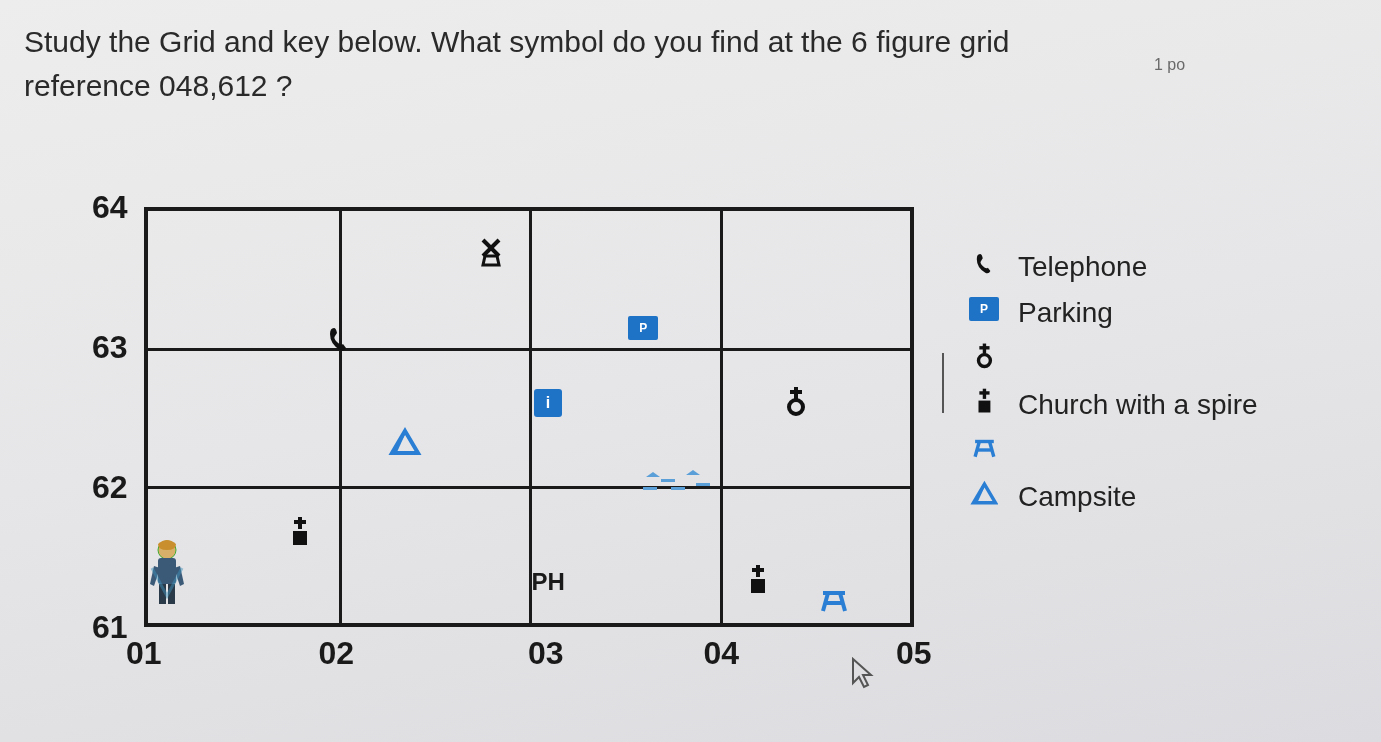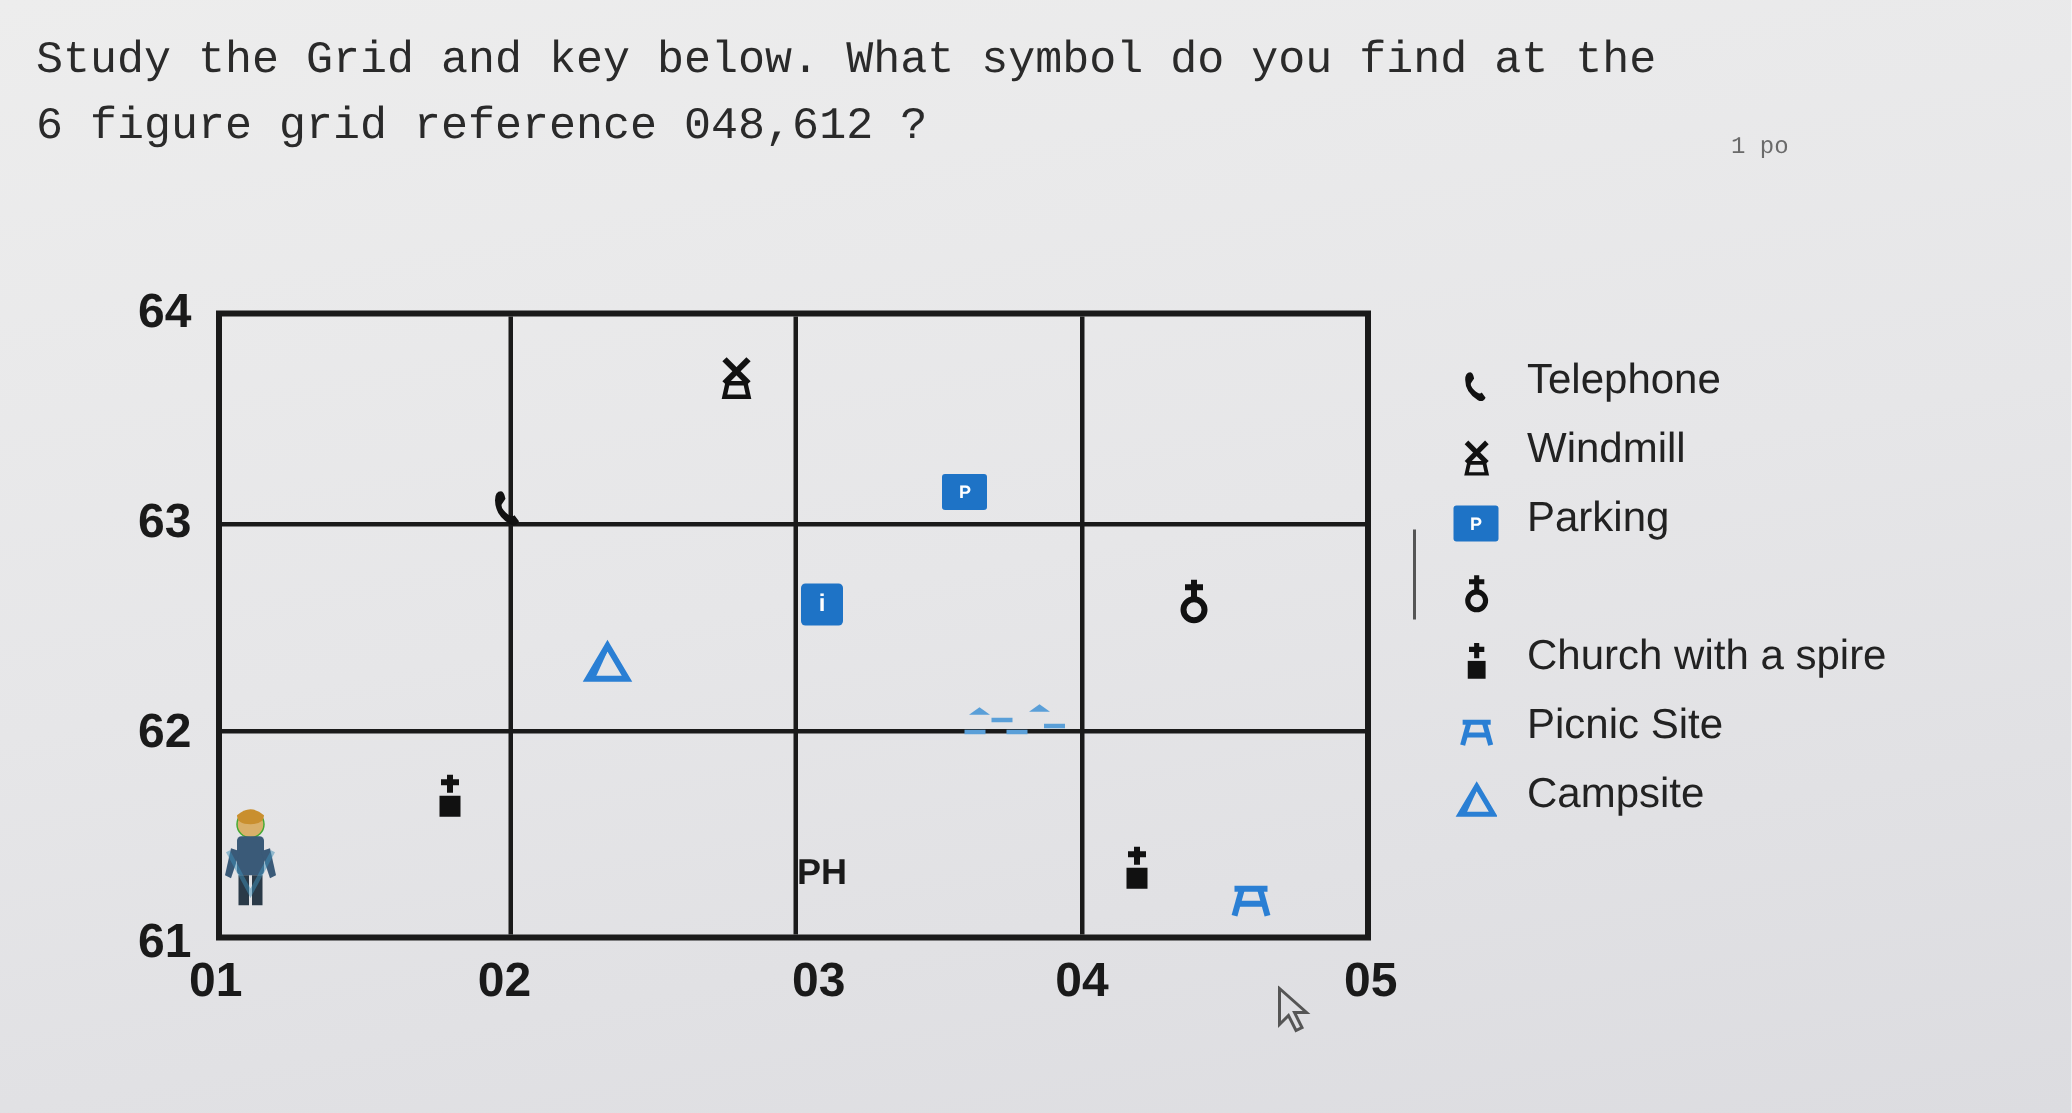--- a/index.html
+++ b/index.html
@@ -6,21 +6,21 @@
   body {
     margin: 0;
     padding: 20px 24px;
     font-family: Arial, Helvetica, sans-serif;
     background: linear-gradient(170deg, #ededed 0%, #e6e6e8 50%, #dcdce0 100%);
     color: #222;
     width: 1381px;
     height: 742px;
     position: relative;
   }
-  .question-row { display: flex; align-items: flex-end; font-family: Liberation Mono, monospace; }
+  .question-row { display: flex; align-items: center; }
   .question {
     font-size: 30px;
     line-height: 1.45;
     color: #2a2a2a;
     flex: 1;
     max-width: 1100px;
   }
   .points {
     font-size: 16px;
     color: #6a6a6a;
@@ -69,21 +69,21 @@
   .legend-sep {
     position:absolute;
     left:-22px;
     top:116px;
     width:2px;
     height:60px;
     background:#555;
   }
   .legend-row {
     display:flex;
-    align-items:flex-start;
+    align-items:flex-end;
     height: 46px;
   }
   .legend-icon {
     width: 40px;
     height: 40px;
     display:flex;
     align-items:center;
     justify-content:center;
     margin-right: 14px;
   }
@@ -194,30 +194,20 @@
   <div class="legend-row">
         <div class="legend-icon">
           <svg width="28.9" height="28.9" viewBox="0 0 34 34">
             <path d="M12 6 Q8 6 8 12 Q8 22 18 28 Q22 30 24 26 L21 22 Q19 24 15 20 Q11 16 13 14 L15 11 Q14 6 12 6 Z" fill="#111"></path>
           </svg>
         </div>
         <span>Telephone</span>
       </div>
       <div class="legend-row">
         <div class="legend-icon">
-          <svg width="28.9" height="28.9" viewBox="0 0 34 34">
-            <line x1="9" y1="7" x2="25" y2="23" stroke="#111" stroke-width="4"></line>
-            <line x1="25" y1="7" x2="9" y2="23" stroke="#111" stroke-width="4"></line>
-            <path d="M11 23 L23 23 L25 32 L9 32 Z" fill="none" stroke="#111" stroke-width="3"></path>
-          </svg>
-        </div>
-        <span>Windmill</span>
-      </div>
-      <div class="legend-row">
-        <div class="legend-icon">
           <div class="p-box">P</div>
         </div>
         <span>Parking</span>
       </div>
       <div class="legend-row">
         <div class="legend-icon">
           <svg width="28.9" height="28.9" viewBox="0 0 34 34">
             <line x1="17" y1="3" x2="17" y2="15" stroke="#111" stroke-width="4"></line>
             <line x1="11" y1="8" x2="23" y2="8" stroke="#111" stroke-width="4"></line>
             <circle cx="17" cy="23" r="7" fill="none" stroke="#111" stroke-width="4"></circle>
@@ -236,21 +226,20 @@
       </div>
       <div class="legend-row">
         <div class="legend-icon">
           <svg width="28.9" height="28.9" viewBox="0 0 34 34">
             <line x1="6" y1="10" x2="28" y2="10" stroke="#2a7fd4" stroke-width="4"></line>
             <line x1="11" y1="10" x2="6" y2="28" stroke="#2a7fd4" stroke-width="4"></line>
             <line x1="23" y1="10" x2="28" y2="28" stroke="#2a7fd4" stroke-width="4"></line>
             <line x1="7" y1="20" x2="27" y2="20" stroke="#2a7fd4" stroke-width="4"></line>
           </svg>
         </div>
-        <span>Picnic Site</span>
       </div>
       <div class="legend-row">
         <div class="legend-icon">
           <svg width="28.9" height="28.9" viewBox="0 0 34 34">
             <path d="M17 6 L30 28 L4 28 Z" fill="none" stroke="#2a7fd4" stroke-width="4"></path>
             <path d="M17 6 L7 28" stroke="#2a7fd4" stroke-width="3"></path>
           </svg>
         </div>
         <span>Campsite</span>
       </div>

